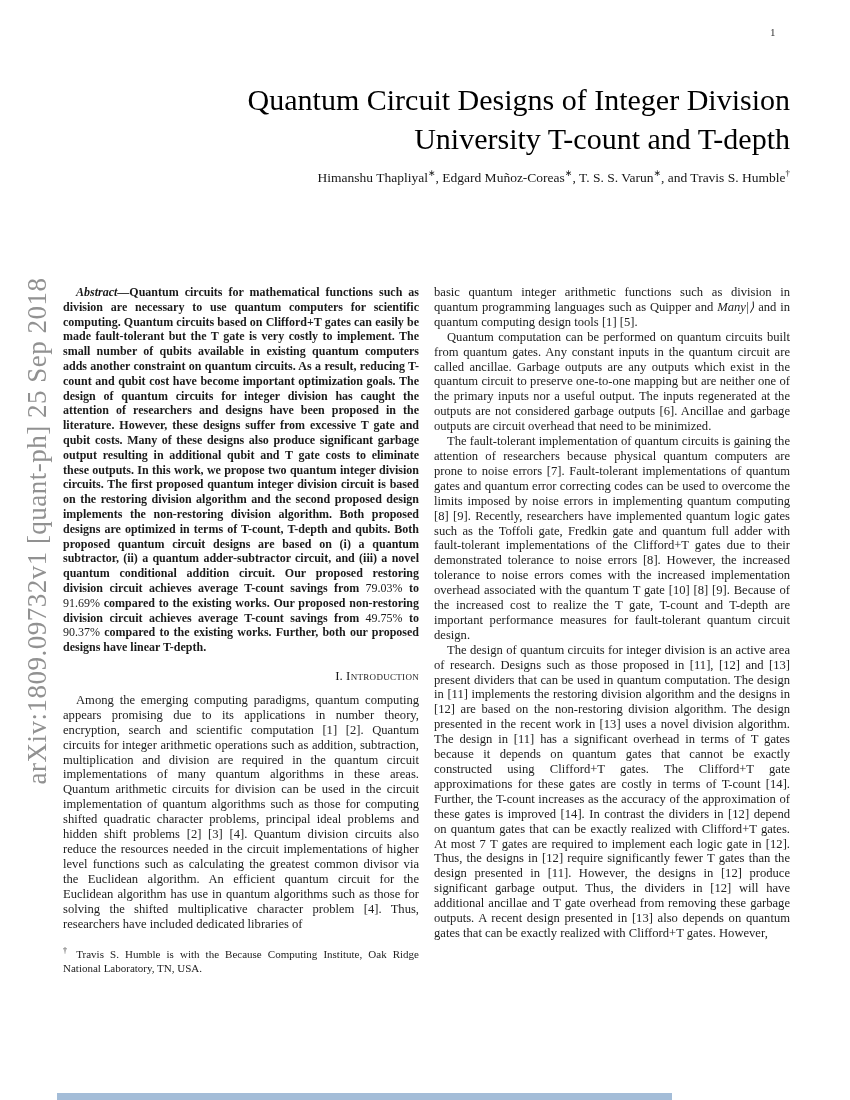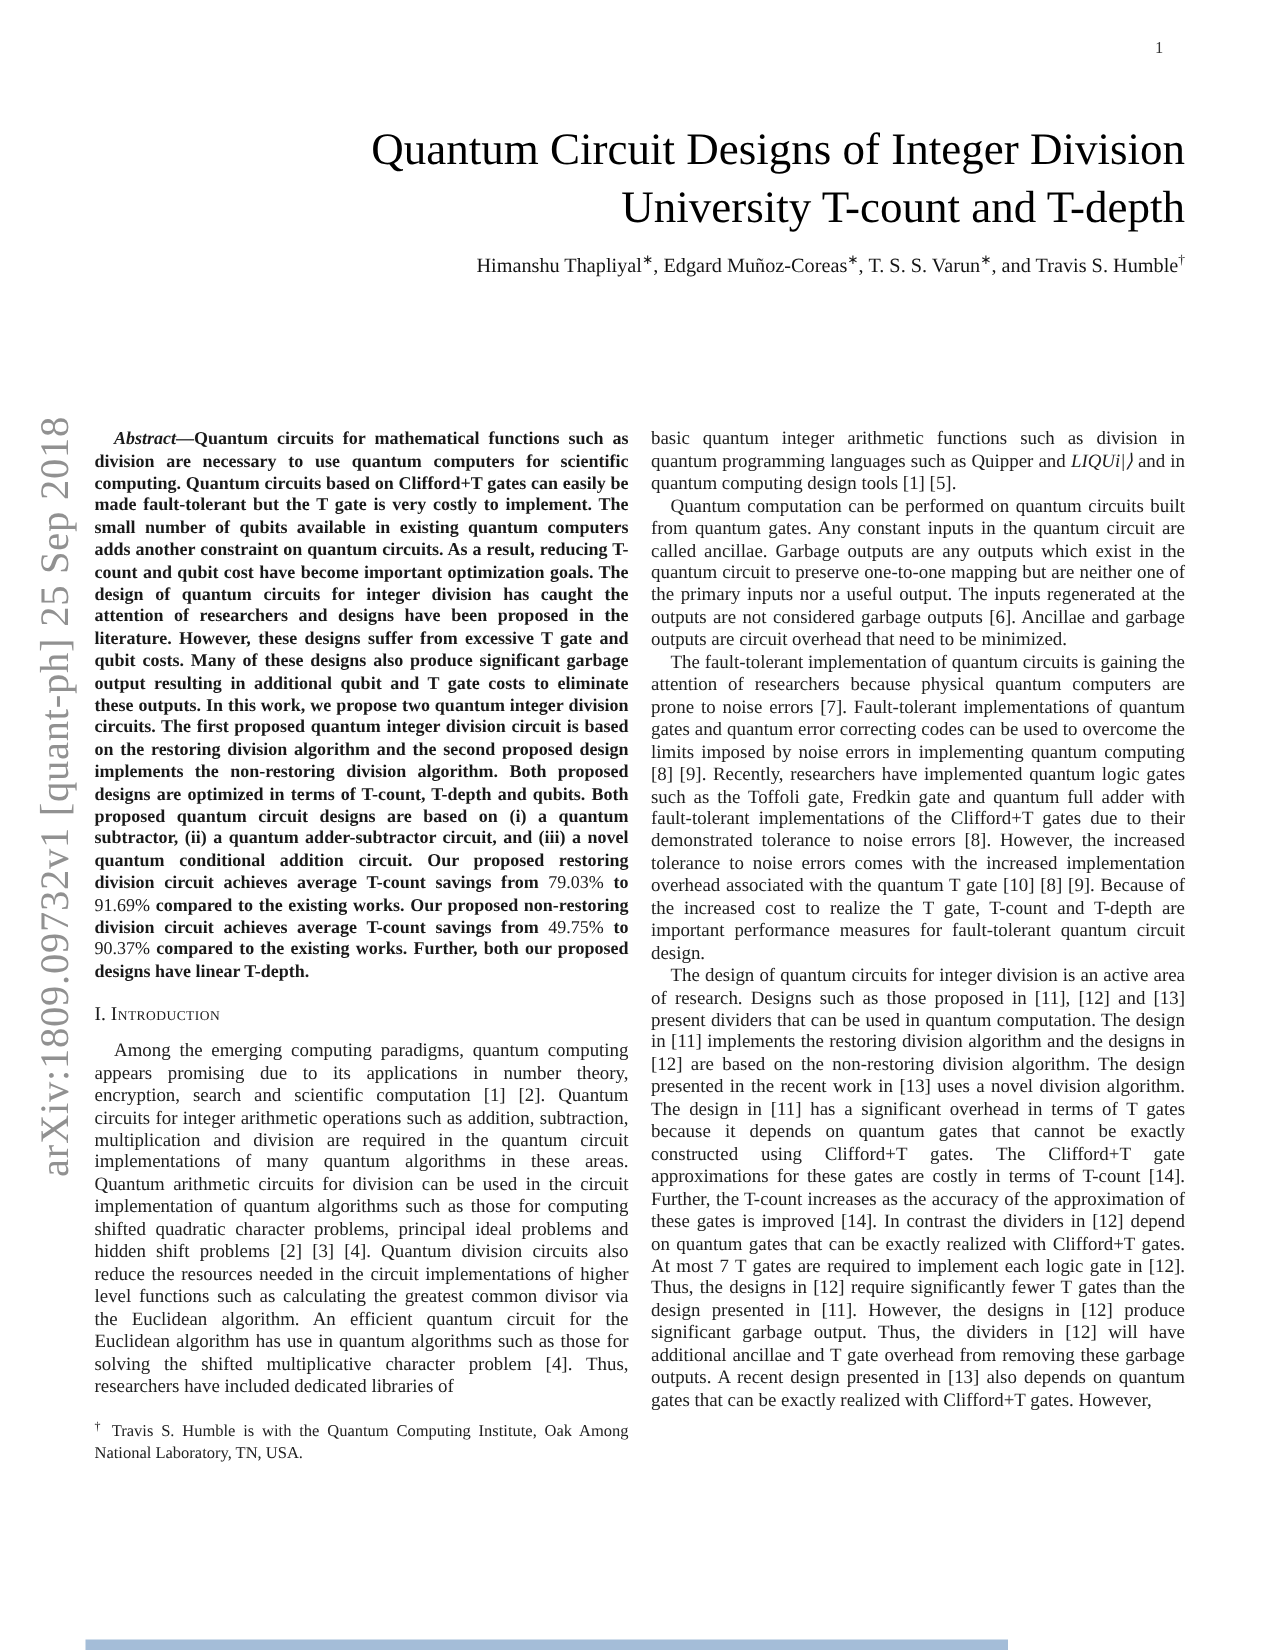--- a/index.html
+++ b/index.html
@@ -38,21 +38,21 @@
   }
   .col { width: 356px; }
   p { margin: 0; }
   .abstract {
     font-size: 12px; line-height: 14.8px; font-weight: bold;
     text-align: justify; text-indent: 13px; color: #1a1a1a;
   }
   .abstract-label { font-style: italic; }
   .pct { font-weight: 400; }
   .sec-heading {
-    margin: 13px 0 9px 0; text-align: left;
+    margin: 13px 0 9px 0; text-align: right;
     font-size: 13px; font-weight: 400; color: #1a1a1a;
   }
   .smallcaps { font-variant: small-caps; letter-spacing: 0.3px; }
   .bpar {
     font-size: 12.6px; line-height: 14.9px;
     text-align: justify; color: #212121;
   }
   .indent { text-indent: 13px; }
   .mathit { font-style: italic; }
   .footnotes {
@@ -83,26 +83,26 @@
 <div class="columns">
 
   <div class="col">
     <p class="abstract"><span class="abstract-label">Abstract</span><span>—Quantum circuits for mathematical functions such as division are necessary to use quantum computers for scientific computing. Quantum circuits based on Clifford+T gates can easily be made fault-tolerant but the T gate is very costly to implement. The small number of qubits available in existing quantum computers adds another constraint on quantum circuits. As a result, reducing T-count and qubit cost have become important optimization goals. The design of quantum circuits for integer division has caught the attention of researchers and designs have been proposed in the literature. However, these designs suffer from excessive T gate and qubit costs. Many of these designs also produce significant garbage output resulting in additional qubit and T gate costs to eliminate these outputs. In this work, we propose two quantum integer division circuits. The first proposed quantum integer division circuit is based on the restoring division algorithm and the second proposed design implements the non-restoring division algorithm. Both proposed designs are optimized in terms of T-count, T-depth and qubits. Both proposed quantum circuit designs are based on (i) a quantum subtractor, (ii) a quantum adder-subtractor circuit, and (iii) a novel quantum conditional addition circuit. Our proposed restoring division circuit achieves average T-count savings from </span><span class="pct">79.03%</span><span> to </span><span class="pct">91.69%</span><span> compared to the existing works. Our proposed non-restoring division circuit achieves average T-count savings from </span><span class="pct">49.75%</span><span> to </span><span class="pct">90.37%</span><span> compared to the existing works. Further, both our proposed designs have linear T-depth.</span></p>
 
     <h3 class="sec-heading"><span>I.</span>&nbsp;<span class="smallcaps">Introduction</span></h3>
 
     <p class="bpar indent">Among the emerging computing paradigms, quantum computing appears promising due to its applications in number theory, encryption, search and scientific computation [1] [2]. Quantum circuits for integer arithmetic operations such as addition, subtraction, multiplication and division are required in the quantum circuit implementations of many quantum algorithms in these areas. Quantum arithmetic circuits for division can be used in the circuit implementation of quantum algorithms such as those for computing shifted quadratic character problems, principal ideal problems and hidden shift problems [2] [3] [4]. Quantum division circuits also reduce the resources needed in the circuit implementations of higher level functions such as calculating the greatest common divisor via the Euclidean algorithm. An efficient quantum circuit for the Euclidean algorithm has use in quantum algorithms such as those for solving the shifted multiplicative character problem [4]. Thus, researchers have included dedicated libraries of</p>
 
     <div class="footnotes">
-      <p><sup>†</sup><span> Travis S. Humble is with the Quantum Computing Institute, Oak Among National Laboratory, TN, USA.</span></p>
+      <p><sup>†</sup><span> Travis S. Humble is with the Because Computing Institute, Oak Ridge National Laboratory, TN, USA.</span></p>
     </div>
   </div>
 
   <div class="col">
-    <p class="bpar"><span>basic quantum integer arithmetic functions such as division in quantum programming languages such as Quipper and </span><span class="mathit">LIQUi|⟩</span><span> and in quantum computing design tools [1] [5].</span></p>
+    <p class="bpar"><span>basic quantum integer arithmetic functions such as division in quantum programming languages such as Quipper and </span><span class="mathit">Many|⟩</span><span> and in quantum computing design tools [1] [5].</span></p>
     <p class="bpar indent">Quantum computation can be performed on quantum circuits built from quantum gates. Any constant inputs in the quantum circuit are called ancillae. Garbage outputs are any outputs which exist in the quantum circuit to preserve one-to-one mapping but are neither one of the primary inputs nor a useful output. The inputs regenerated at the outputs are not considered garbage outputs [6]. Ancillae and garbage outputs are circuit overhead that need to be minimized.</p>
     <p class="bpar indent">The fault-tolerant implementation of quantum circuits is gaining the attention of researchers because physical quantum computers are prone to noise errors [7]. Fault-tolerant implementations of quantum gates and quantum error correcting codes can be used to overcome the limits imposed by noise errors in implementing quantum computing [8] [9]. Recently, researchers have implemented quantum logic gates such as the Toffoli gate, Fredkin gate and quantum full adder with fault-tolerant implementations of the Clifford+T gates due to their demonstrated tolerance to noise errors [8]. However, the increased tolerance to noise errors comes with the increased implementation overhead associated with the quantum T gate [10] [8] [9]. Because of the increased cost to realize the T gate, T-count and T-depth are important performance measures for fault-tolerant quantum circuit design.</p>
     <p class="bpar indent">The design of quantum circuits for integer division is an active area of research. Designs such as those proposed in [11], [12] and [13] present dividers that can be used in quantum computation. The design in [11] implements the restoring division algorithm and the designs in [12] are based on the non-restoring division algorithm. The design presented in the recent work in [13] uses a novel division algorithm. The design in [11] has a significant overhead in terms of T gates because it depends on quantum gates that cannot be exactly constructed using Clifford+T gates. The Clifford+T gate approximations for these gates are costly in terms of T-count [14]. Further, the T-count increases as the accuracy of the approximation of these gates is improved [14]. In contrast the dividers in [12] depend on quantum gates that can be exactly realized with Clifford+T gates. At most 7 T gates are required to implement each logic gate in [12]. Thus, the designs in [12] require significantly fewer T gates than the design presented in [11]. However, the designs in [12] produce significant garbage output. Thus, the dividers in [12] will have additional ancillae and T gate overhead from removing these garbage outputs. A recent design presented in [13] also depends on quantum gates that can be exactly realized with Clifford+T gates. However,</p>
   </div>
 
 </div>
 
 <div class="next-strip" style="background:#a4bdd8"></div>
 
 </body></html>

